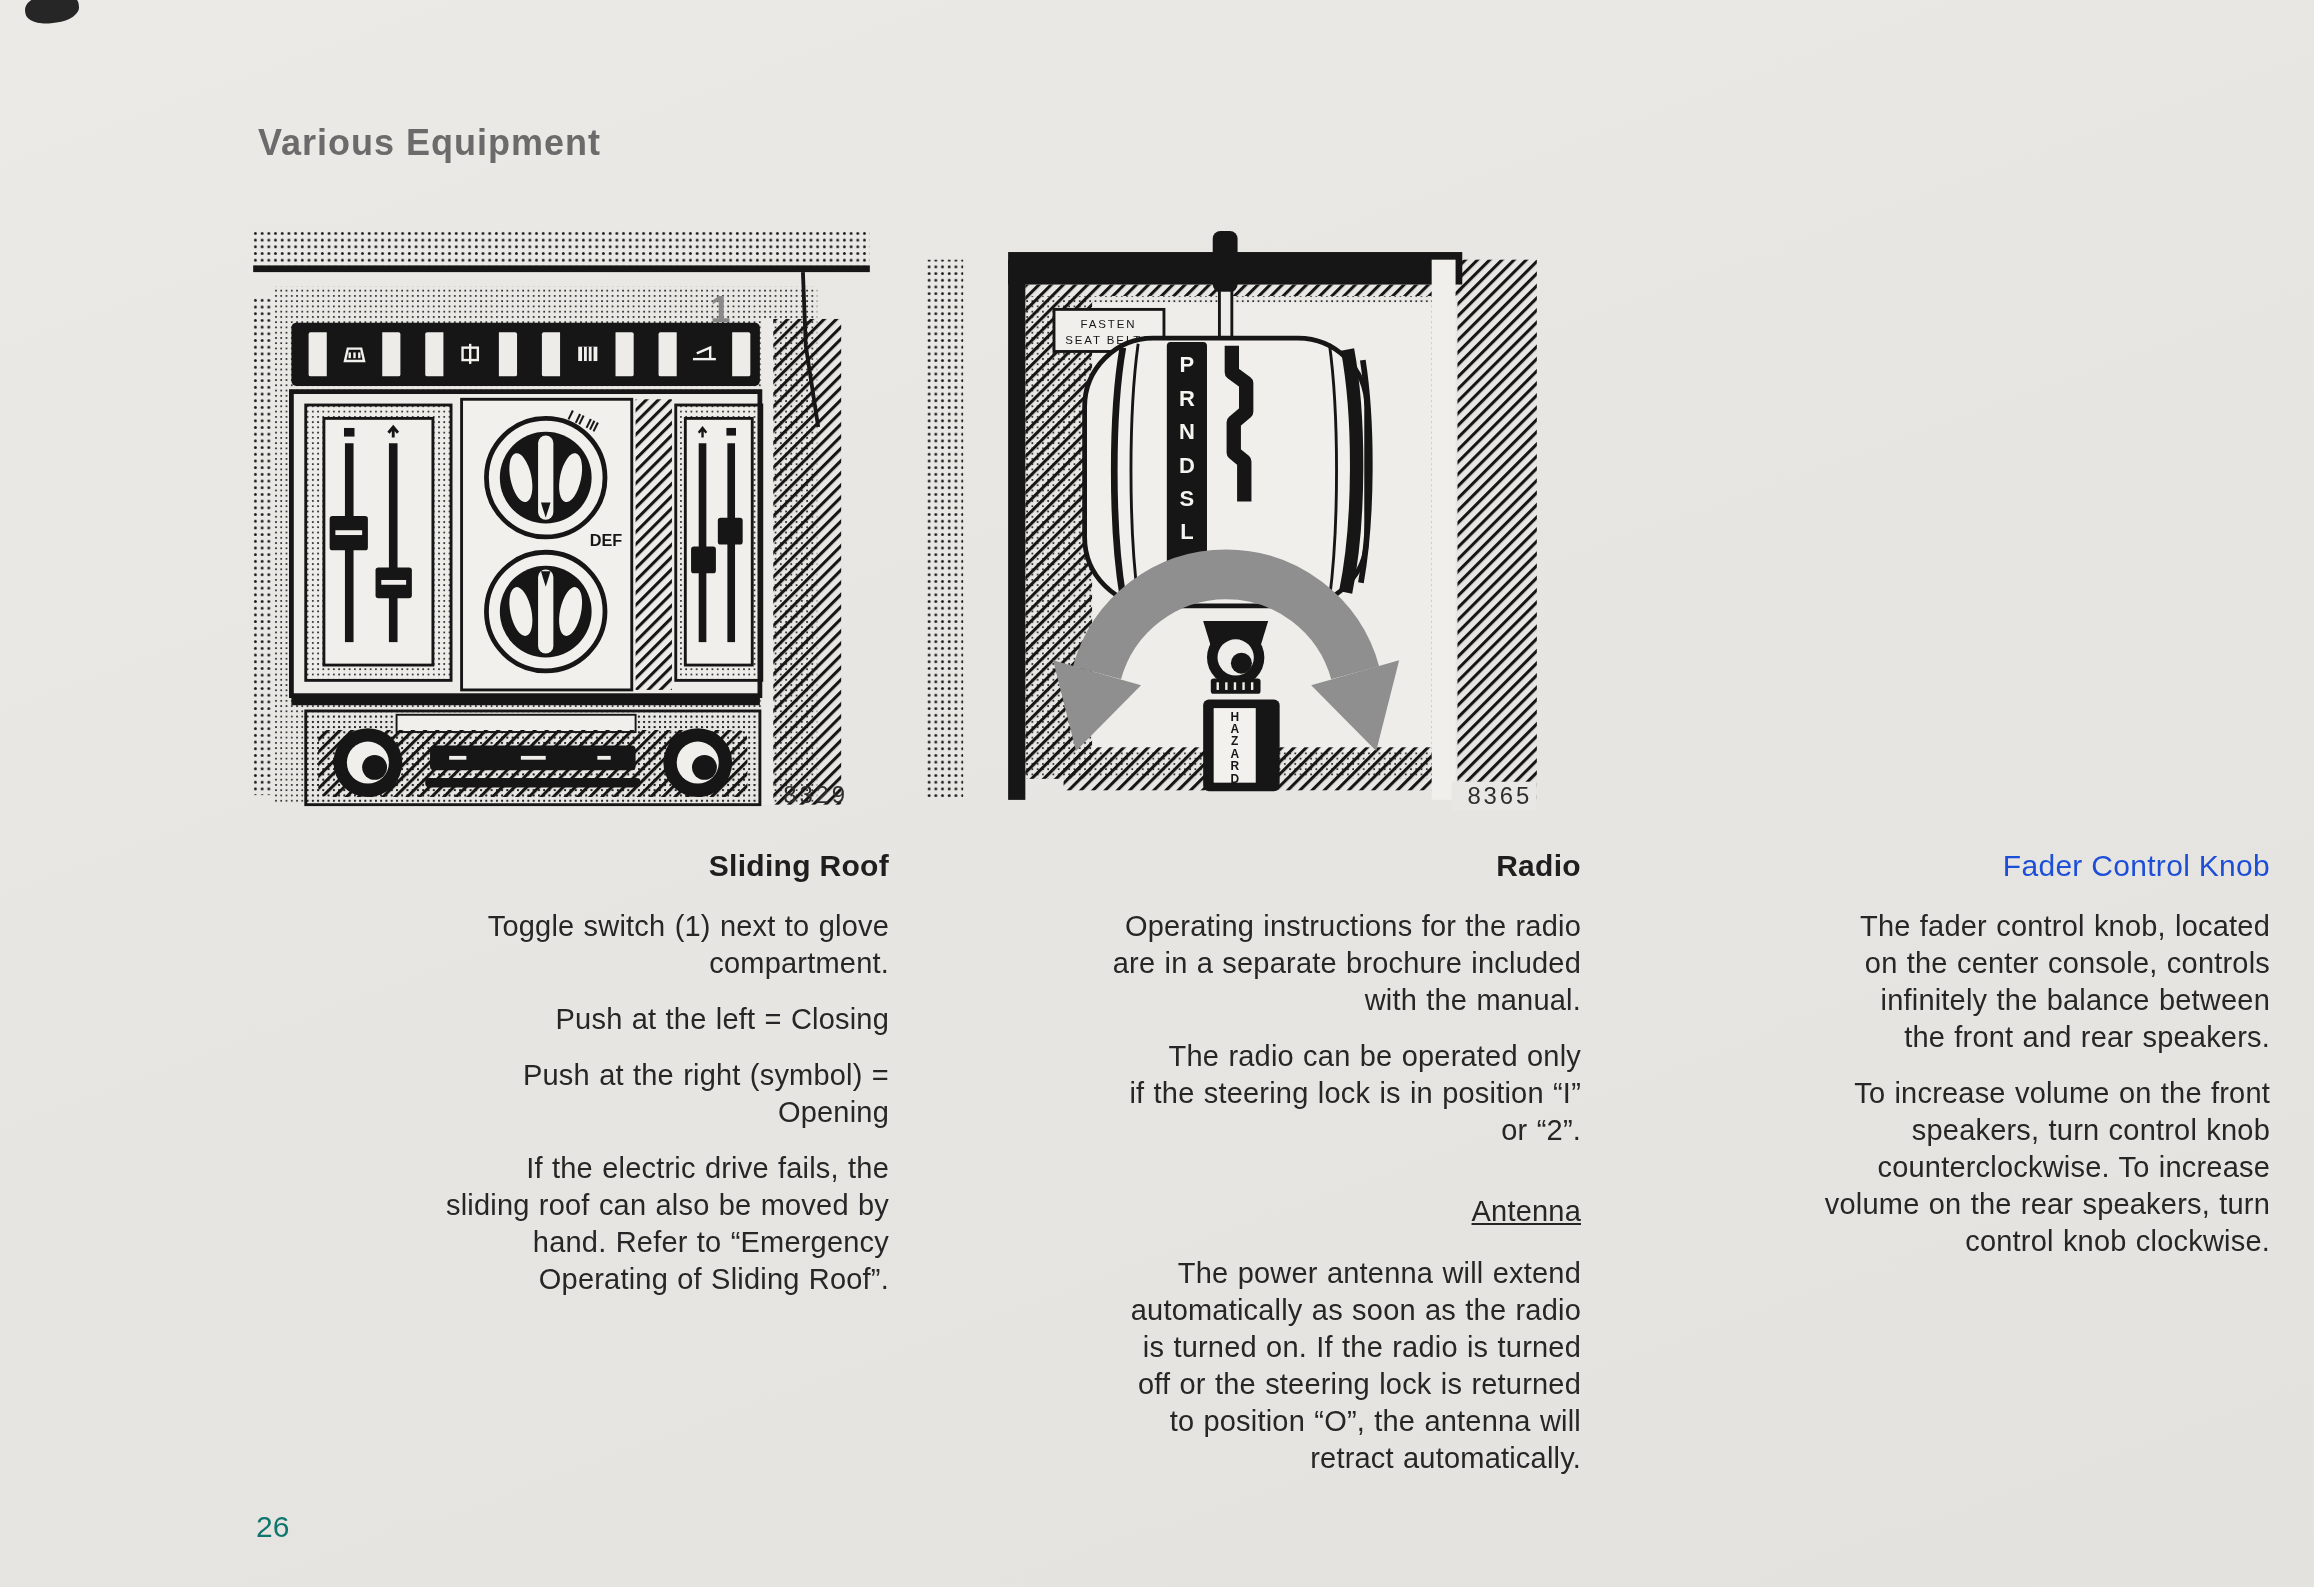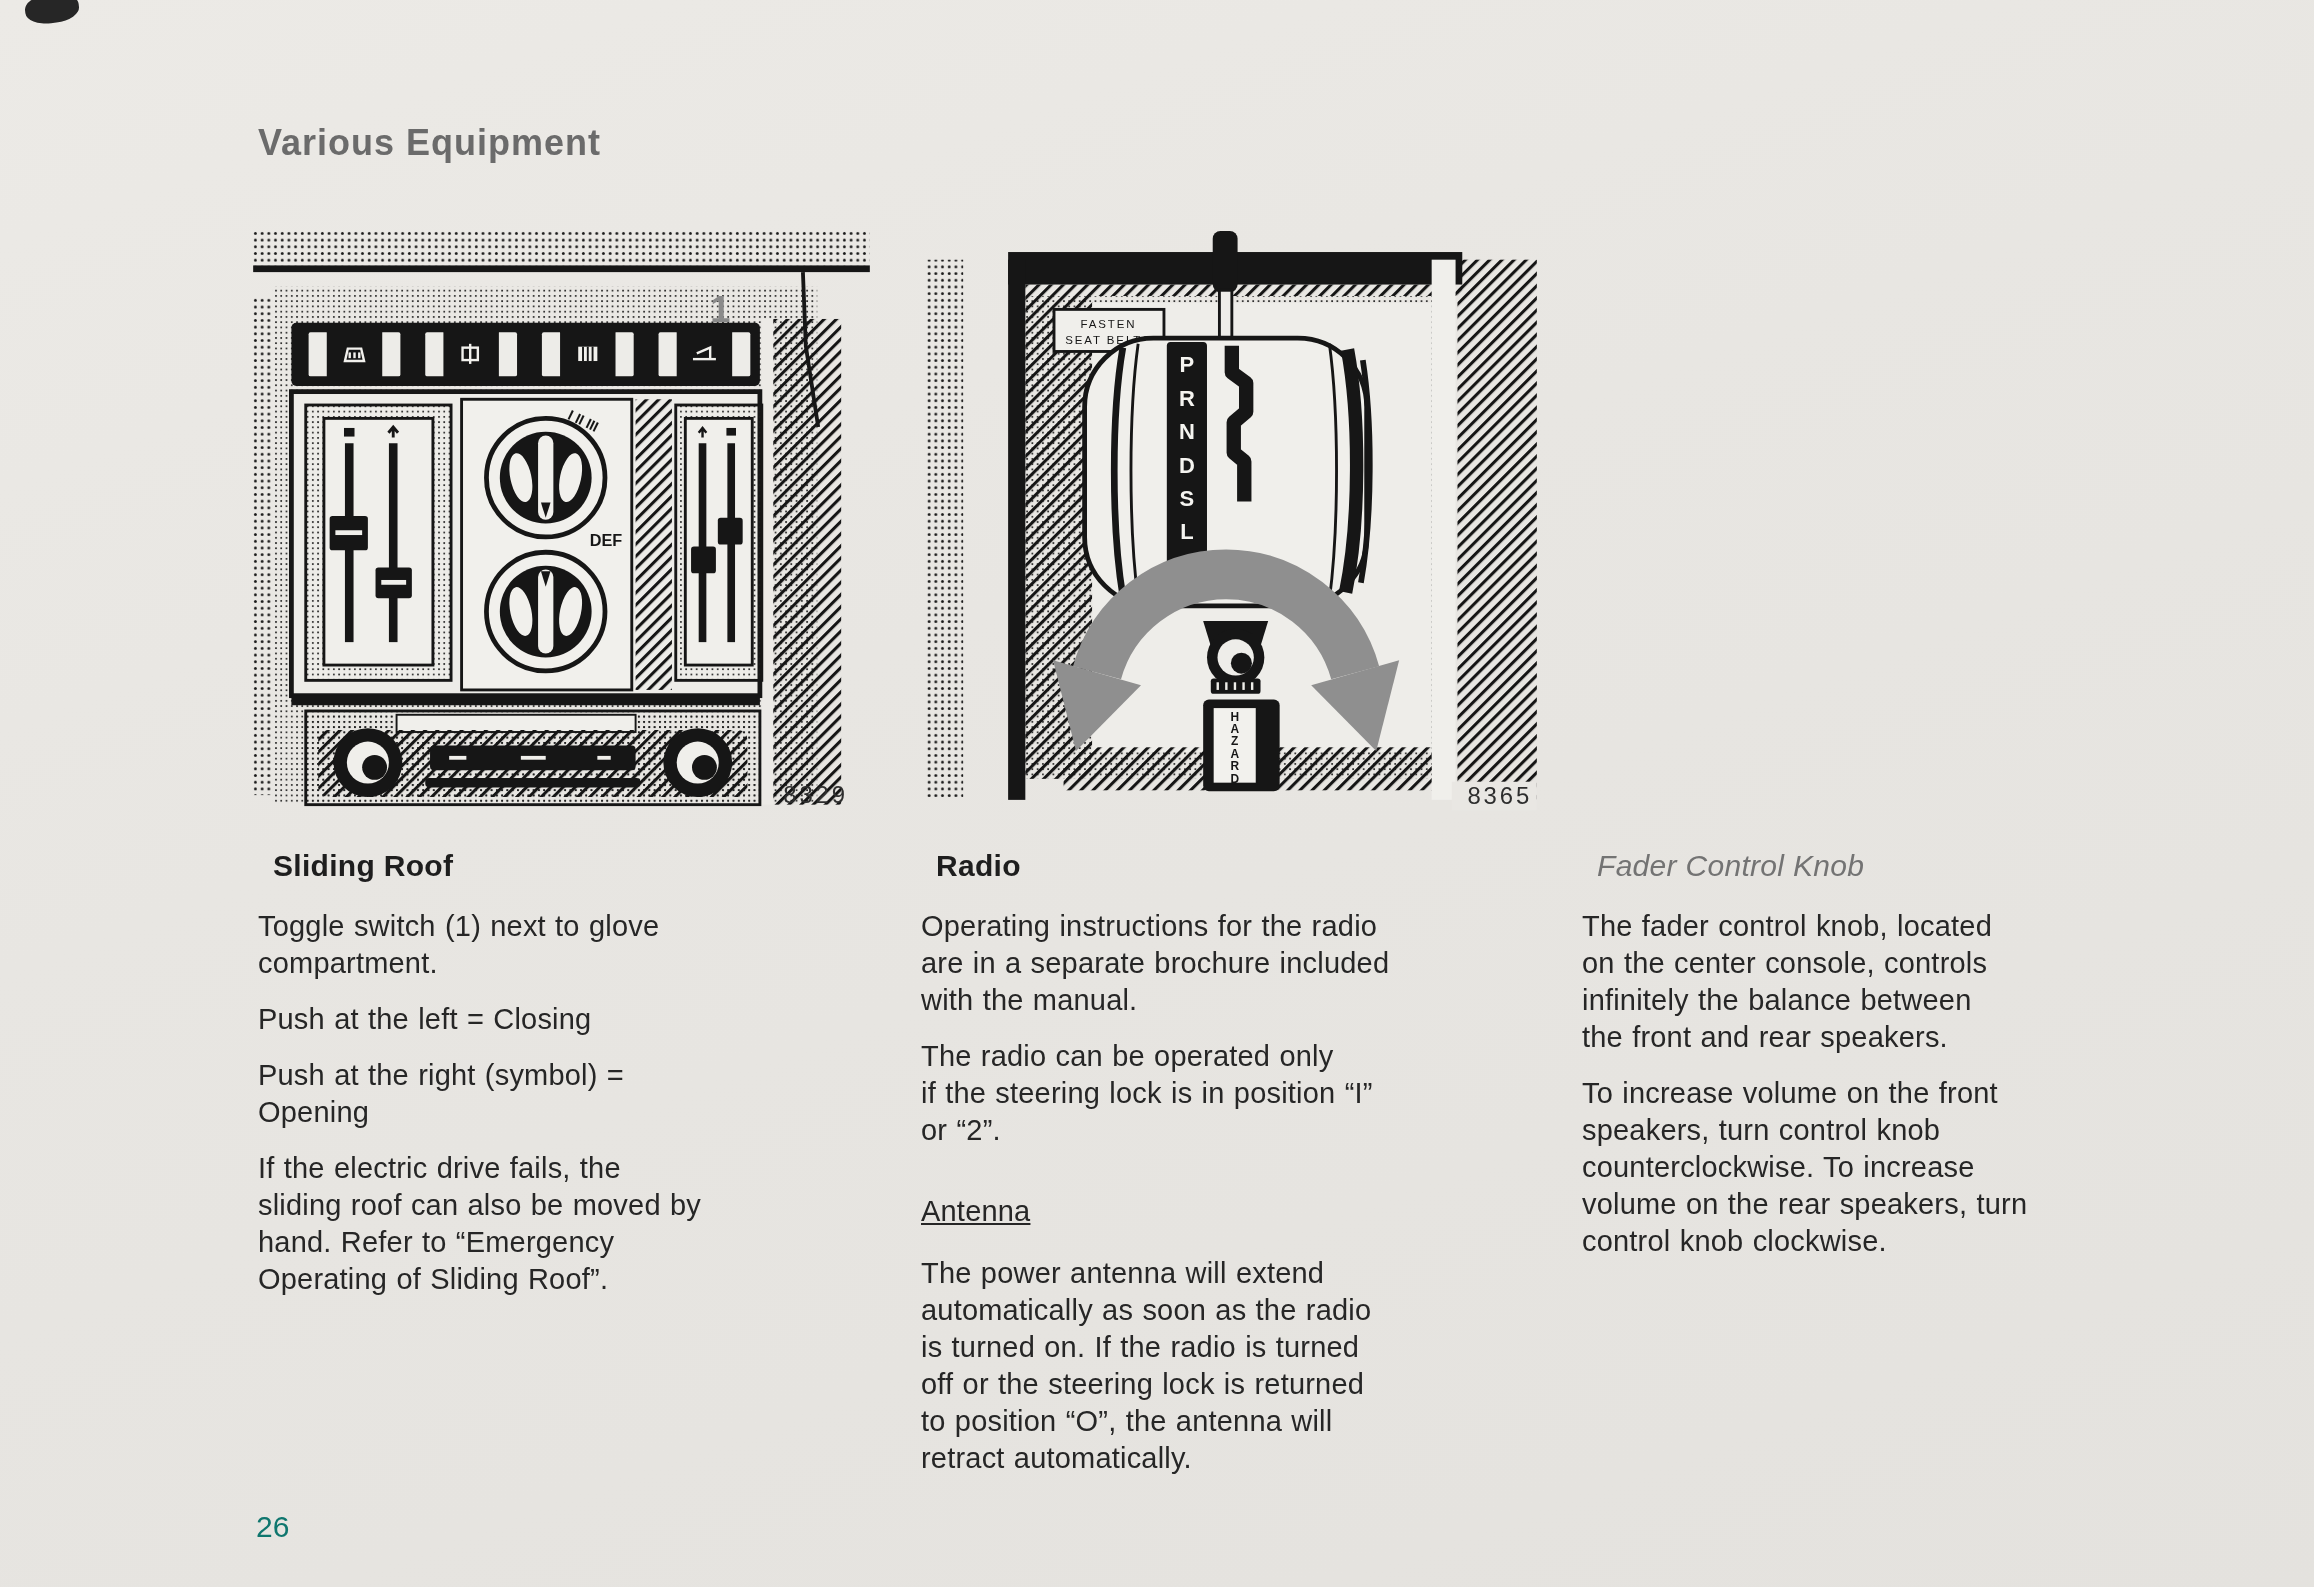--- a/index.html
+++ b/index.html
@@ -4,36 +4,36 @@
 <style>
   html,body{margin:0;padding:0;}
   body{
     width:2314px;height:1588px;
     background:#e8e6e2;
     background-image:linear-gradient(160deg,#eceae6 0%,#e8e6e2 40%,#e4e2de 100%);
     font-family:"Liberation Sans","DejaVu Sans",sans-serif;
     position:relative;overflow:hidden;
     color:#262626;
   }
-  #page{position:absolute;inset:0;}
+  #page{position:absolute;inset:0;text-align:right;}
   .page-title{
     position:absolute;left:258px;top:122px;
     font-size:36px;font-weight:bold;color:#6b6b6b;letter-spacing:1px;
   }
   .figure{position:absolute;top:231px;width:617px;height:588px;}
   #figure-console{left:253px;}
   #figure-shifter{left:920px;}
   .col{position:absolute;top:849px;}
   #col-sliding-roof{left:258px;width:631px;}
   #col-radio{left:921px;width:660px;}
   #col-fader{left:1582px;width:688px;}
   .col h3{
     margin:0 0 25px 15px;font-size:30px;font-weight:bold;color:#1e1e1e;letter-spacing:0.3px;
   }
-  .col h3.regular{font-weight:normal;color:#737373;font-style:italic;}
+  .col h3.regular{font-weight:normal;color:#1d4ed8;}
   .col p{
     margin:0 0 19px 0;font-size:29px;line-height:37px;color:#262626;
     white-space:pre-line;letter-spacing:0.2px;word-spacing:1px;
   }
   .subheading{margin-top:44px !important;margin-bottom:25px !important;text-decoration:underline;}
   .page-number{
     position:absolute;left:256px;top:1510px;font-size:30px;color:#0f766e;
   }
   .scan-blob{
     position:absolute;left:25px;top:-5.7px;width:54px;height:29px;

